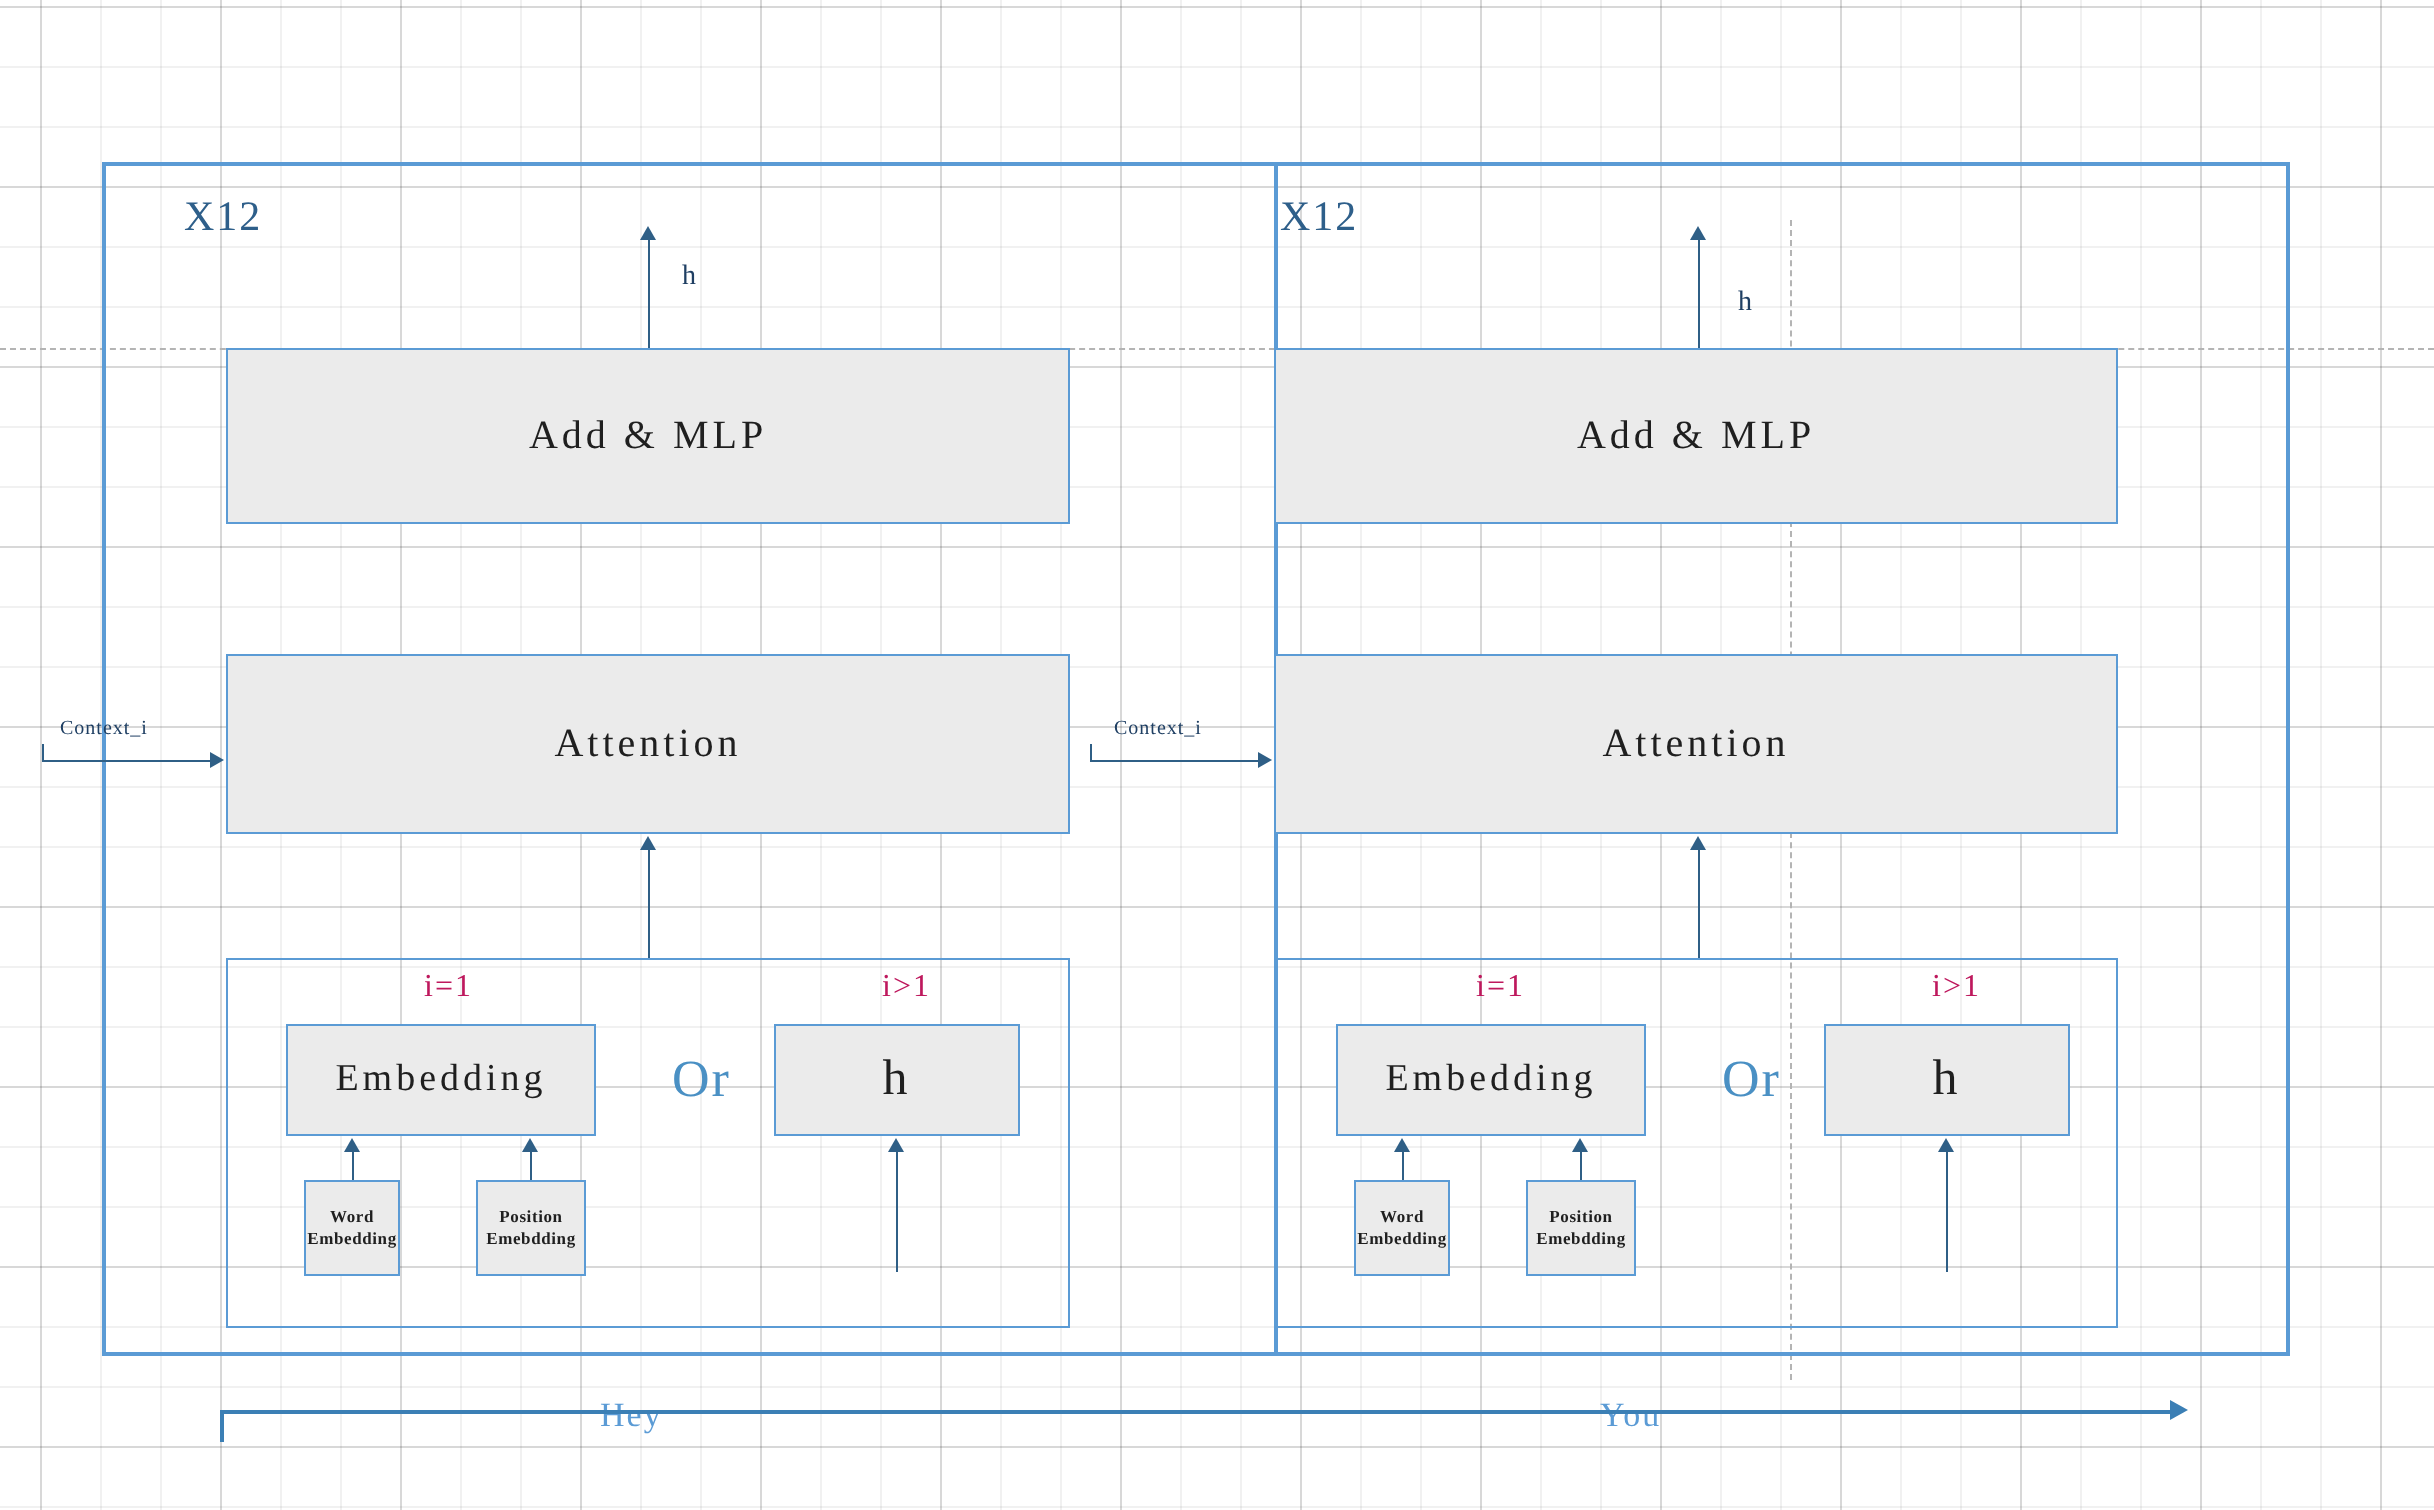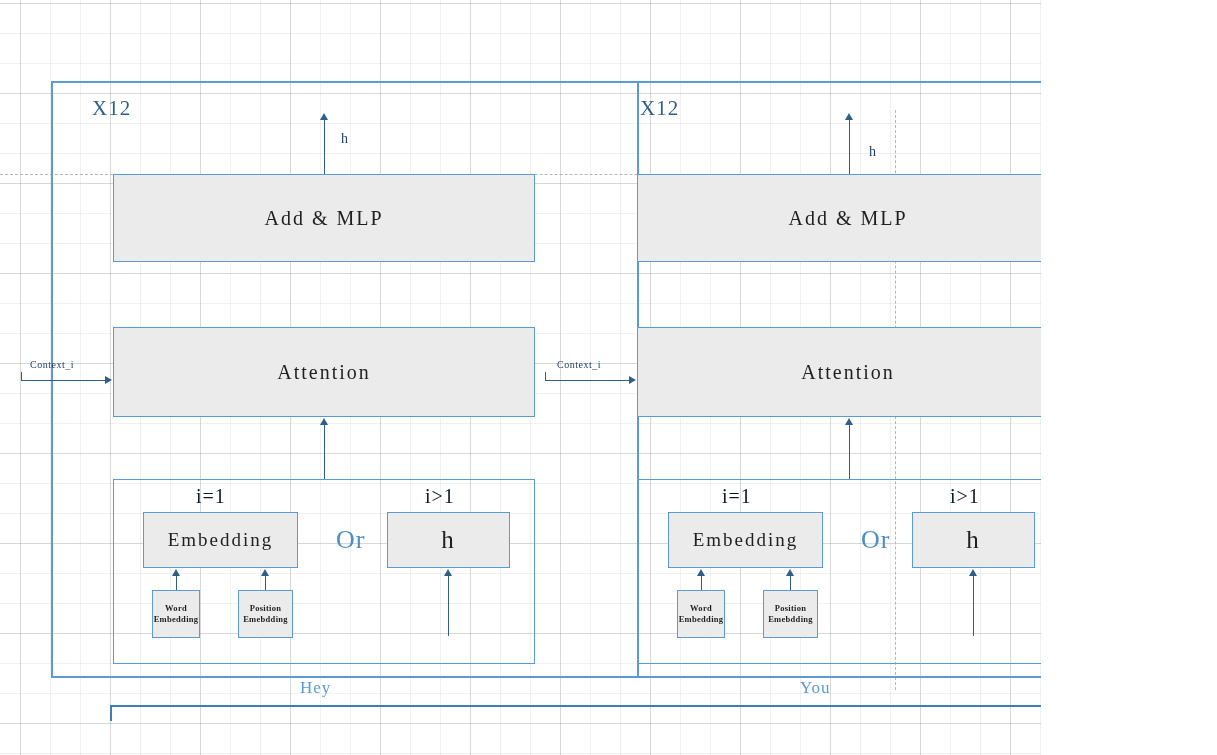--- a/index.html
+++ b/index.html
@@ -5,21 +5,21 @@
   html, body {
     margin: 0;
     padding: 0;
     background: #ffffff;
   }
   body {
     font-family: "Liberation Serif", "DejaVu Serif", serif;
   }
   #canvas {
     position: relative;
-    width: 1041px;
+    width: 1217px;
     height: 755px;
     background: #ffffff;
     overflow: hidden;
   }
   
   #grid {
     position: absolute;
     left: 0; top: 0;
     width: 1217px;
     height: 755px;
@@ -78,25 +78,25 @@
     text-align: center;
     flex-direction: column;
     font-family: "Liberation Serif","DejaVu Serif",serif;
   }
   .lbl {
     position: absolute;
     color: #2e5f8a;
     white-space: nowrap;
   }
   .lbl.x12      { font-size: 21px; letter-spacing: 1px; }
-  .lbl.cond     { font-size: 20px; letter-spacing: 1px; color: #0f172a; }
+  .lbl.cond     { font-size: 16px; letter-spacing: 1px; color: #be185d; margin-left: 16px; }
   .lbl.h        { font-size: 14px; color: #1f3f63; }
   .lbl.ctx      { font-size: 10px; color: #1f3f63; letter-spacing: 0.5px; }
   .lbl.or       { font-size: 26px; color: #4a90c4; letter-spacing: 1px; }
-  .lbl.word     { font-size: 17px; color: #5b9bd5; letter-spacing: 1px; }
+  .lbl.word     { font-size: 17px; color: #5b9bd5; letter-spacing: 1px; margin-top: 20px; }
 
   
   .vline {
     position: absolute;
     width: 0;
     border-left: 1.6px solid #2f5f86;
   }
   .hline {
     position: absolute;
     height: 0;

